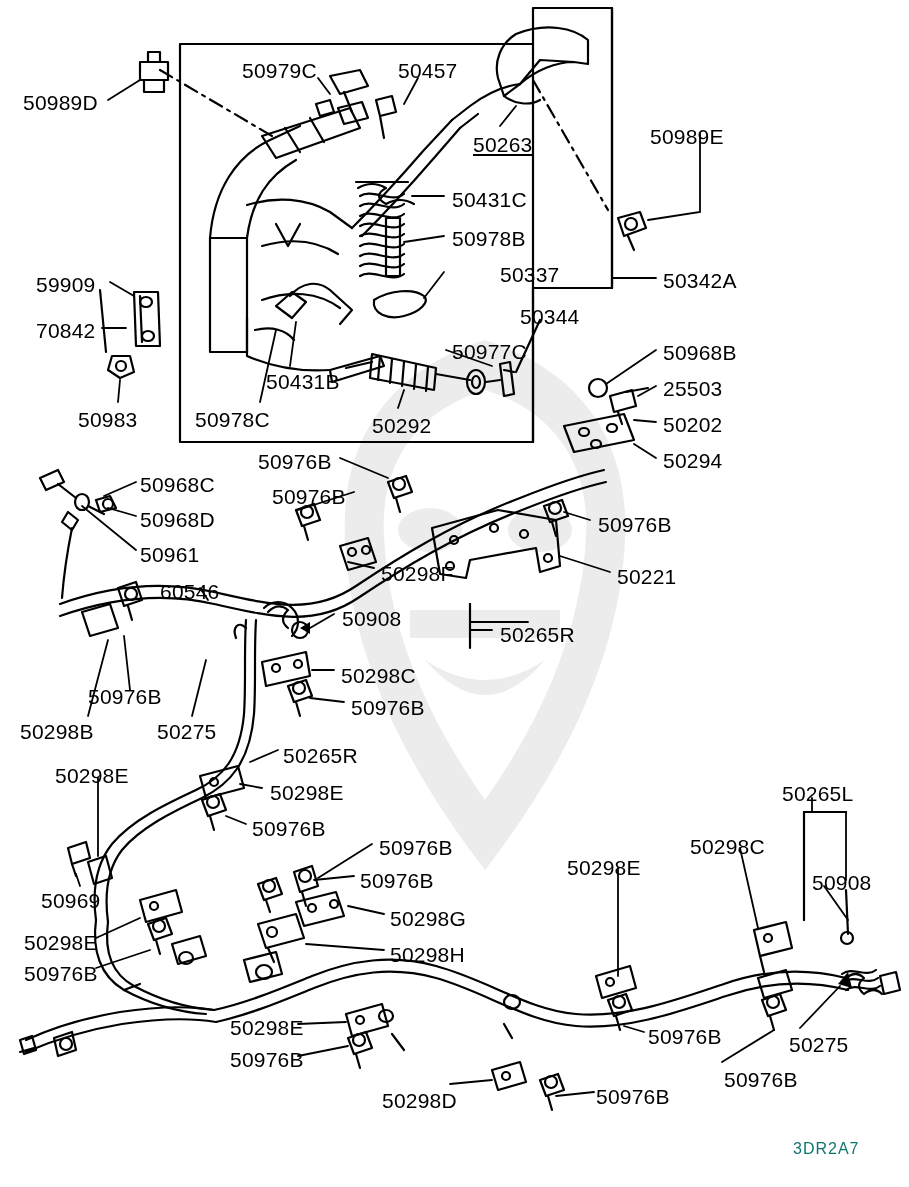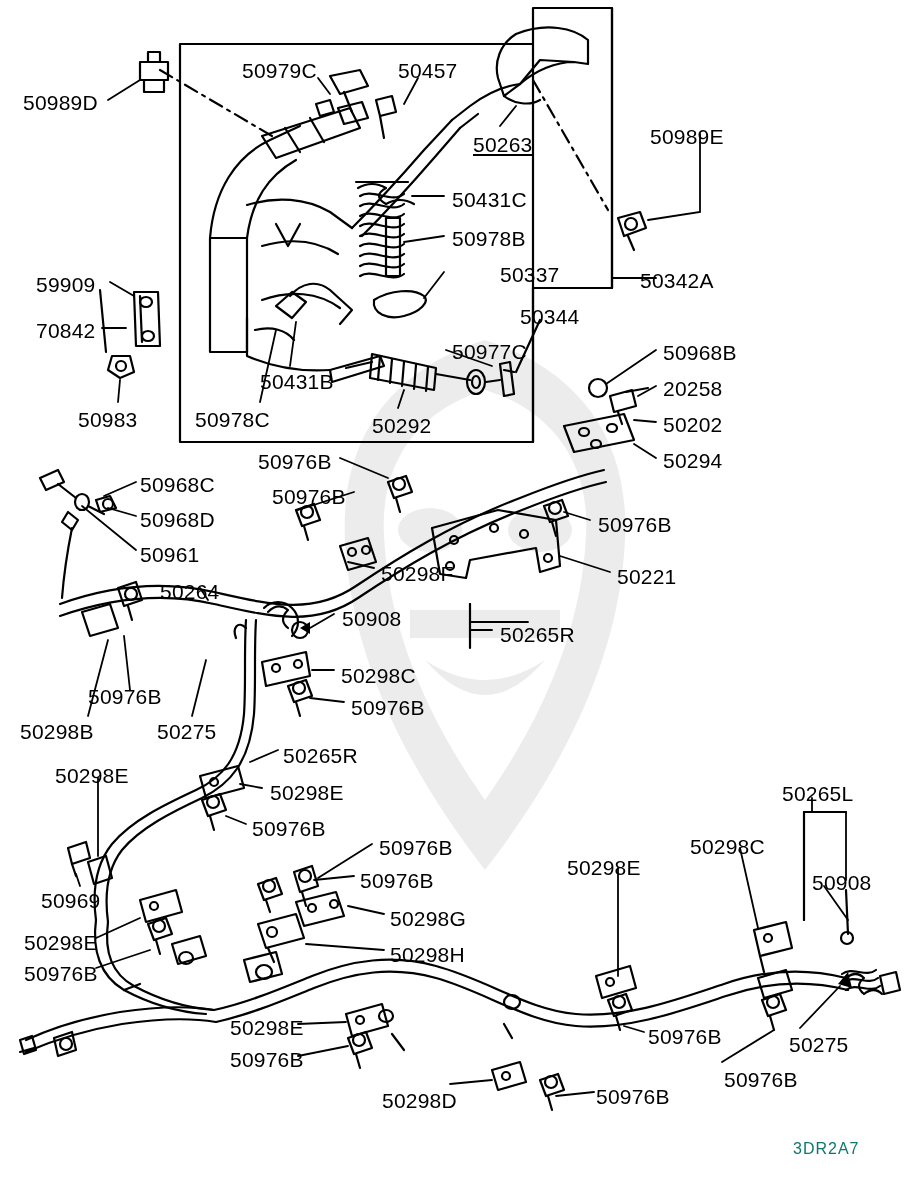--- a/index.html
+++ b/index.html
@@ -380,42 +380,42 @@
 
   <div id="labels">
       <div class="lbl" style="left: 23px; top: 92px;">50989D</div>
       <div class="lbl" style="left: 242px; top: 60px;">50979C</div>
       <div class="lbl" style="left: 398px; top: 60px;">50457</div>
       <div class="lbl" style="left: 473px; top: 134px; text-decoration: underline;">50263</div>
       <div class="lbl" style="left: 650px; top: 126px;">50989E</div>
       <div class="lbl" style="left: 452px; top: 189px;">50431C</div>
       <div class="lbl" style="left: 452px; top: 228px;">50978B</div>
       <div class="lbl" style="left: 452px; top: 264px; margin-left: 48px;">50337</div>
-      <div class="lbl" style="left: 640px; top: 270px;">50342A</div>
+      <div class="lbl" style="left: 663px; top: 270px;">50342A</div>
       <div class="lbl" style="left: 36px; top: 274px;">59909</div>
       <div class="lbl" style="left: 520px; top: 306px;">50344</div>
       <div class="lbl" style="left: 36px; top: 320px;">70842</div>
       <div class="lbl" style="left: 452px; top: 341px;">50977C</div>
       <div class="lbl" style="left: 663px; top: 342px;">50968B</div>
-      <div class="lbl" style="left: 663px; top: 378px;">20258</div>
+      <div class="lbl" style="left: 663px; top: 378px;">25503</div>
       <div class="lbl" style="left: 78px; top: 409px;">50983</div>
-      <div class="lbl" style="left: 260px; top: 371px;">50431B</div>
+      <div class="lbl" style="left: 266px; top: 371px;">50431B</div>
       <div class="lbl" style="left: 195px; top: 409px;">50978C</div>
       <div class="lbl" style="left: 372px; top: 415px;">50292</div>
       <div class="lbl" style="left: 663px; top: 414px;">50202</div>
       <div class="lbl" style="left: 663px; top: 450px;">50294</div>
       <div class="lbl" style="left: 258px; top: 451px;">50976B</div>
       <div class="lbl" style="left: 140px; top: 474px;">50968C</div>
       <div class="lbl" style="left: 272px; top: 486px;">50976B</div>
       <div class="lbl" style="left: 140px; top: 509px;">50968D</div>
       <div class="lbl" style="left: 598px; top: 514px;">50976B</div>
       <div class="lbl" style="left: 140px; top: 544px;">50961</div>
       <div class="lbl" style="left: 381px; top: 563px;">50298F</div>
       <div class="lbl" style="left: 617px; top: 566px;">50221</div>
-      <div class="lbl" style="left: 160px; top: 581px;">50264</div>
+      <div class="lbl" style="left: 160px; top: 581px;">60546</div>
       <div class="lbl" style="left: 342px; top: 608px;">50908</div>
       <div class="lbl" style="left: 500px; top: 624px;">50265R</div>
       <div class="lbl" style="left: 341px; top: 665px;">50298C</div>
       <div class="lbl" style="left: 351px; top: 697px;">50976B</div>
       <div class="lbl" style="left: 88px; top: 686px;">50976B</div>
       <div class="lbl" style="left: 20px; top: 721px;">50298B</div>
       <div class="lbl" style="left: 157px; top: 721px;">50275</div>
       <div class="lbl" style="left: 283px; top: 745px;">50265R</div>
       <div class="lbl" style="left: 55px; top: 765px;">50298E</div>
       <div class="lbl" style="left: 270px; top: 782px;">50298E</div>

